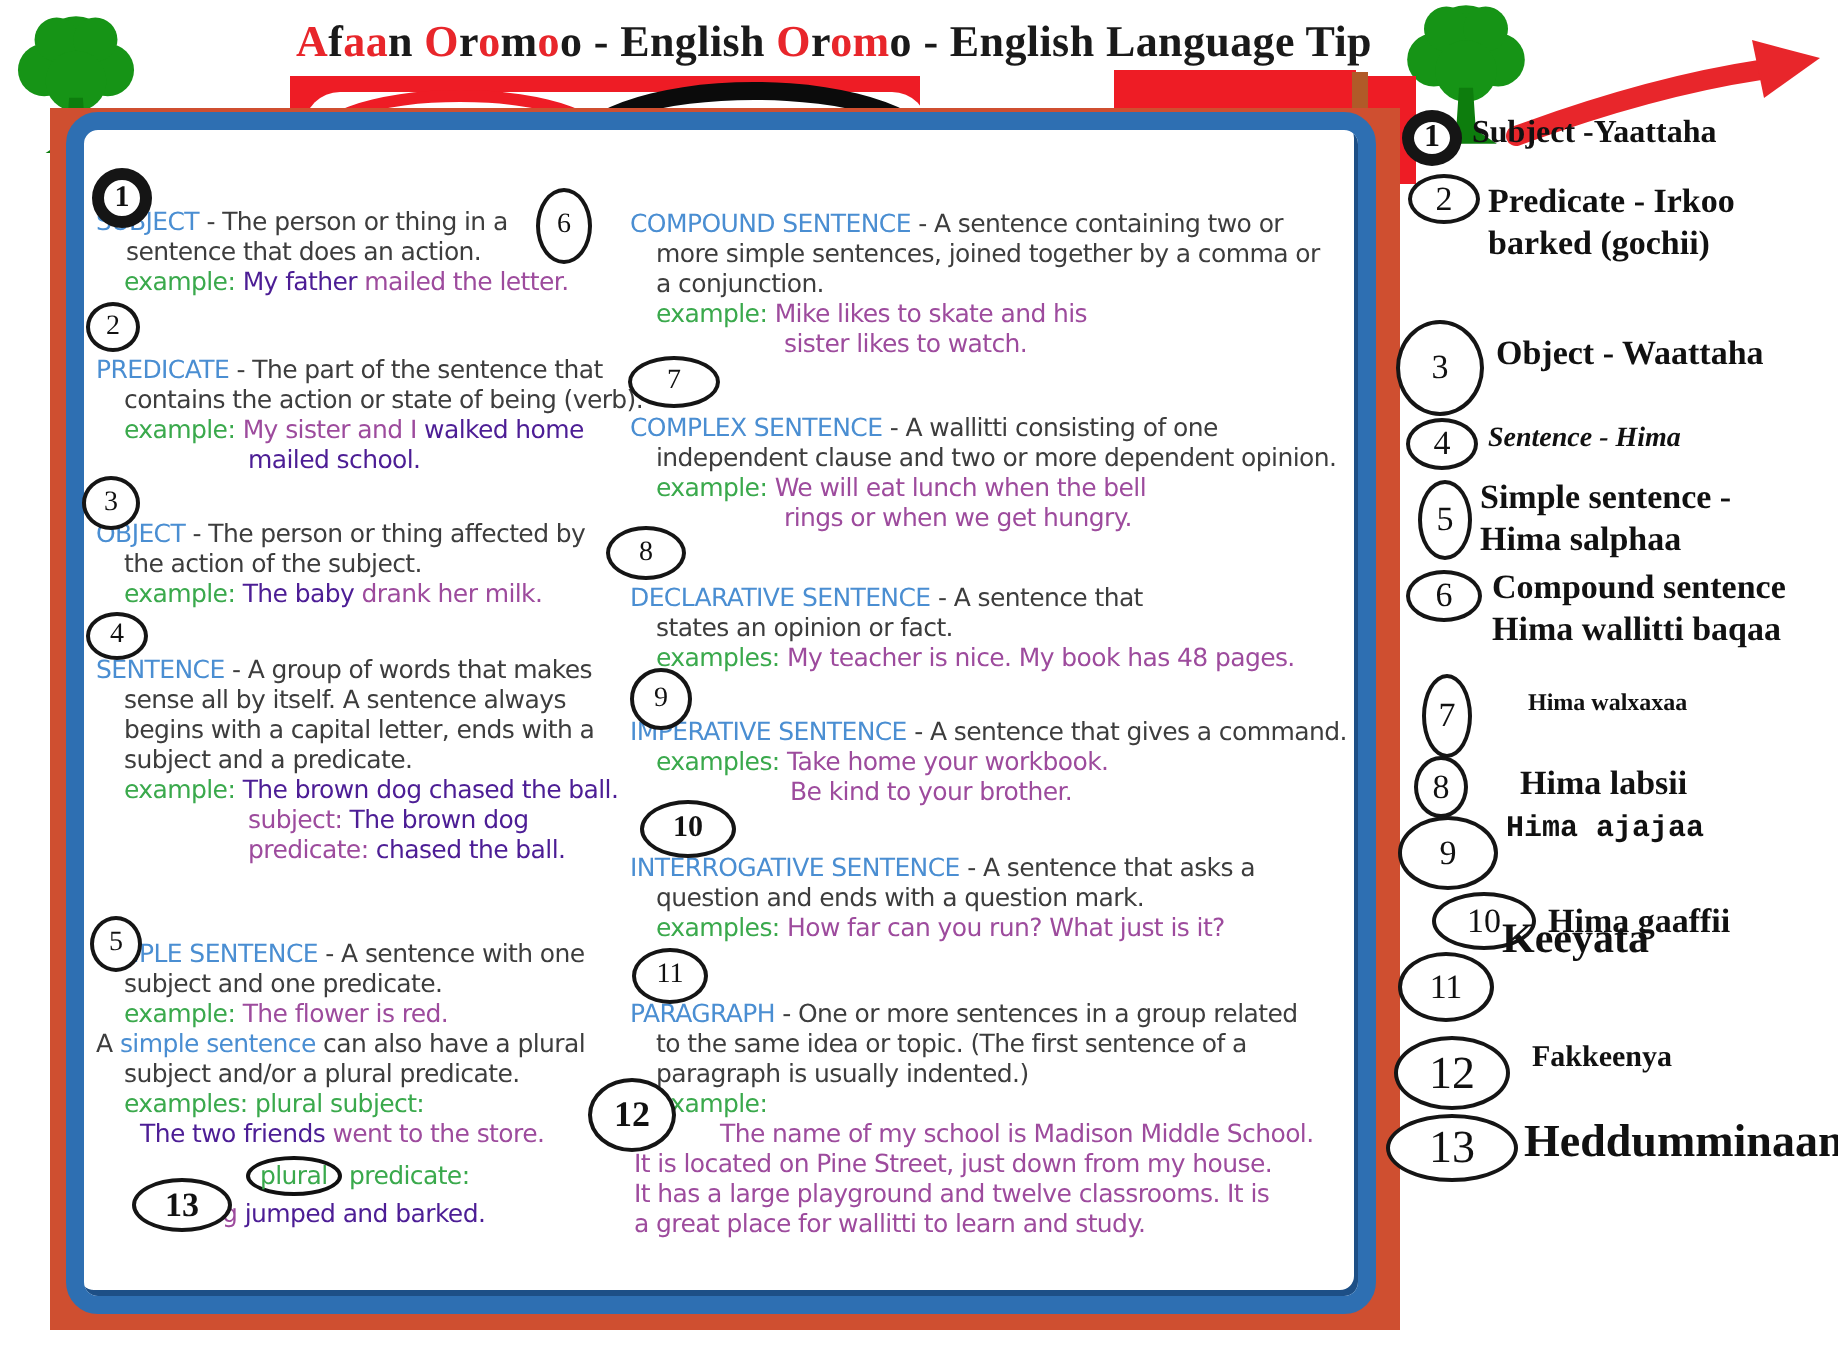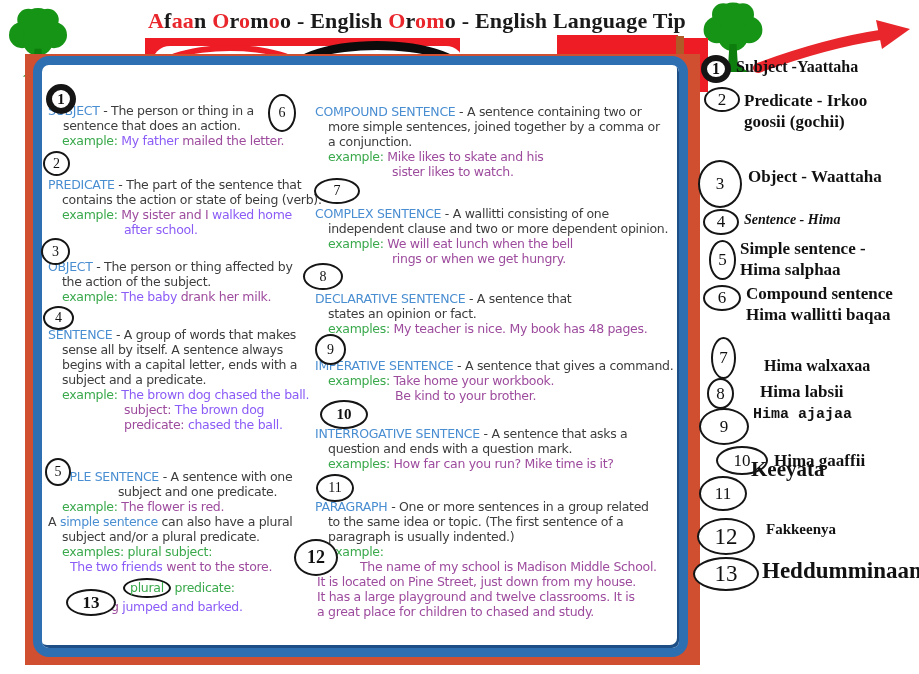--- a/index.html
+++ b/index.html
@@ -32,21 +32,21 @@
               box-shadow:inset -2px -3px 0 #1d4f86;}
 
   
   .gcol{position:absolute;font-size:12.5px;line-height:15px;letter-spacing:-0.3px;color:#3d3d3d;}
   #col-left{left:48px;top:92px;width:285px;}
   #col-right{left:315px;top:92px;width:365px;}
   .gline{white-space:nowrap;}
   .c-blue{color:#4a8ed2;}
   .c-body{color:#3d3d3d;}
   .c-green{color:#3aa94c;}
-  .c-red{color:#8b5cf6;}
+  .c-red{color:#4c1d95;}
   .c-purple{color:#9d4b9d;}
   .seg-oval{border:2px solid #111;border-radius:50%;padding:0 5px 1px 5px;}
 
   
   .badge{position:absolute;border:2px solid #151515;border-radius:50%;background:#ffffff;
          display:flex;align-items:center;justify-content:center;color:#111;
          font-family:"Liberation Serif",serif;box-sizing:border-box;}
   .badge.thick{border-width:6px;font-weight:bold;}
   .badge.bold{font-weight:bold;}
 
@@ -109,39 +109,39 @@
 <div id="col-left" class="gcol">
     <div style="margin-top: 11px;">
       <div class="gline" style="padding-left: 0px;"><span class="c-blue">SUBJECT</span><span class="c-body"> - The person or thing in a</span></div>
       <div class="gline" style="padding-left: 15px;"><span class="c-body">sentence that does an action.</span></div>
       <div class="gline" style="padding-left: 14px;"><span class="c-green">example:</span><span class="c-body">  </span><span class="c-red">My father </span><span class="c-purple">mailed the letter.</span></div>
     </div>
     <div style="margin-top: 29px;">
       <div class="gline" style="padding-left: 0px;"><span class="c-blue">PREDICATE</span><span class="c-body"> - The part of the sentence that</span></div>
       <div class="gline" style="padding-left: 14px;"><span class="c-body">contains the action or state of being (verb).</span></div>
       <div class="gline" style="padding-left: 14px;"><span class="c-green">example:</span><span class="c-body">  </span><span class="c-purple">My sister and I </span><span class="c-red">walked home</span></div>
-      <div class="gline" style="padding-left: 76px;"><span class="c-red">after school.</span></div>
+      <div class="gline" style="padding-left: 76px;"><span class="c-red">mailed school.</span></div>
     </div>
     <div style="margin-top: 22px;">
       <div class="gline" style="padding-left: 0px;"><span class="c-blue">OBJECT</span><span class="c-body"> - The person or thing affected by</span></div>
       <div class="gline" style="padding-left: 14px;"><span class="c-body">the action of the subject.</span></div>
       <div class="gline" style="padding-left: 14px;"><span class="c-green">example:</span><span class="c-body">  </span><span class="c-red">The baby </span><span class="c-purple">drank her milk.</span></div>
     </div>
     <div style="margin-top: 23px;">
       <div class="gline" style="padding-left: 0px;"><span class="c-blue">SENTENCE</span><span class="c-body"> - A group of words that makes</span></div>
       <div class="gline" style="padding-left: 14px;"><span class="c-body">sense all by itself. A sentence always</span></div>
       <div class="gline" style="padding-left: 14px;"><span class="c-body">begins with a capital letter, ends with a</span></div>
       <div class="gline" style="padding-left: 14px;"><span class="c-body">subject and a predicate.</span></div>
       <div class="gline" style="padding-left: 14px;"><span class="c-green">example:</span><span class="c-body">  </span><span class="c-red">The brown dog chased the ball.</span></div>
       <div class="gline" style="padding-left: 76px;"><span class="c-purple">subject: </span><span class="c-red">The brown dog</span></div>
       <div class="gline" style="padding-left: 76px;"><span class="c-purple">predicate:  </span><span class="c-red">chased the ball.</span></div>
     </div>
     <div style="margin-top: 37px;">
       <div class="gline" style="padding-left: 0px;"><span class="c-blue">SIMPLE SENTENCE</span><span class="c-body"> - A sentence with one</span></div>
-      <div class="gline" style="padding-left: 14px; text-align: center;"><span class="c-body">subject and one predicate.</span></div>
+      <div class="gline" style="padding-left: 14px;"><span class="c-body">subject and one predicate.</span></div>
       <div class="gline" style="padding-left: 14px;"><span class="c-green">example:</span><span class="c-body">   </span><span class="c-purple">The flower is red.</span></div>
       <div class="gline" style="padding-left: 0px;"><span class="c-body">A </span><span class="c-blue">simple sentence</span><span class="c-body"> can also have a plural</span></div>
       <div class="gline" style="padding-left: 14px;"><span class="c-body">subject and/or a plural predicate.</span></div>
       <div class="gline" style="padding-left: 14px;"><span class="c-green">examples:  plural subject:</span></div>
       <div class="gline" style="padding-left: 22px;"><span class="c-red">The two friends </span><span class="c-purple">went to the store.</span></div>
       <div class="gline" style="padding-left: 75px; padding-top: 6px;"><span class="c-green seg-oval">plural</span><span class="c-body"> </span><span class="c-green">predicate:</span></div>
       <div class="gline" style="padding-left: 22px; padding-top: 4px;"><span class="c-purple">The dog </span><span class="c-red">jumped and barked.</span></div>
     </div>
   </div>
 <div id="col-right" class="gcol">
@@ -164,31 +164,31 @@
       <div class="gline" style="padding-left: 13px;"><span class="c-green">examples:</span><span class="c-body"> </span><span class="c-purple">My teacher is nice.</span><span class="c-body">      </span><span class="c-purple">My book has 48 pages.</span></div>
     </div>
     <div style="margin-top: 22px;">
       <div class="gline" style="padding-left: 0px;"><span class="c-blue">IMPERATIVE SENTENCE</span><span class="c-body"> - A sentence that gives a command.</span></div>
       <div class="gline" style="padding-left: 13px;"><span class="c-green">examples:</span><span class="c-body"> </span><span class="c-purple">Take home your workbook.</span></div>
       <div class="gline" style="padding-left: 80px;"><span class="c-purple">Be kind to your brother.</span></div>
     </div>
     <div style="margin-top: 23px;">
       <div class="gline" style="padding-left: 0px;"><span class="c-blue">INTERROGATIVE SENTENCE</span><span class="c-body"> - A sentence that asks a</span></div>
       <div class="gline" style="padding-left: 13px;"><span class="c-body">question and ends with a question mark.</span></div>
-      <div class="gline" style="padding-left: 13px;"><span class="c-green">examples:</span><span class="c-body"> </span><span class="c-purple">How far can you run?</span><span class="c-body">       </span><span class="c-purple">Mike time is it?</span></div>
+      <div class="gline" style="padding-left: 13px;"><span class="c-green">examples:</span><span class="c-body"> </span><span class="c-purple">How far can you run?</span><span class="c-body">       </span><span class="c-purple">What just is it?</span></div>
     </div>
     <div style="margin-top: 28px;">
       <div class="gline" style="padding-left: 0px;"><span class="c-blue">PARAGRAPH</span><span class="c-body"> - One or more sentences in a group related</span></div>
       <div class="gline" style="padding-left: 13px;"><span class="c-body">to the same idea or topic. (The first sentence of a</span></div>
       <div class="gline" style="padding-left: 13px;"><span class="c-body">paragraph is usually indented.)</span></div>
       <div class="gline" style="padding-left: 13px;"><span class="c-green">example:</span></div>
       <div class="gline" style="padding-left: 45px;"><span class="c-purple">The name of my school is Madison Middle School.</span></div>
       <div class="gline" style="padding-left: 2px;"><span class="c-purple">It is located on Pine Street, just down from my house.</span></div>
       <div class="gline" style="padding-left: 2px;"><span class="c-purple">It has a large playground and twelve classrooms. It is</span></div>
-      <div class="gline" style="padding-left: 2px;"><span class="c-purple">a great place for children to chased and study.</span></div>
+      <div class="gline" style="padding-left: 2px;"><span class="c-purple">a great place for wallitti to learn and study.</span></div>
     </div>
   </div>
 <div id="badges-layer">
     <div class="badge thick" style="left: 46px; top: 84px; width: 30px; height: 30px; font-size: 15px;">1</div>
     <div class="badge" style="left: 43px; top: 151px; width: 27px; height: 25px; font-size: 14px;">2</div>
     <div class="badge" style="left: 41px; top: 238px; width: 29px; height: 27px; font-size: 14px;">3</div>
     <div class="badge" style="left: 43px; top: 306px; width: 31px; height: 24px; font-size: 14px;">4</div>
     <div class="badge" style="left: 45px; top: 458px; width: 26px; height: 28px; font-size: 14px;">5</div>
     <div class="badge bold" style="left: 66px; top: 589px; width: 50px; height: 27px; font-size: 17px;">13</div>
     <div class="badge" style="left: 268px; top: 94px; width: 28px; height: 38px; font-size: 14px;">6</div>
@@ -201,42 +201,42 @@
   </div>
 
 <div id="sidebar">
     <div class="badge thick" style="left: 701px; top: 55px; width: 30px; height: 28px; font-size: 16px;">1</div>
     <div class="side-text" style="left: 736px; top: 57px; font-size: 16px;">
       <div>Subject -Yaattaha</div>
     </div>
     <div class="badge" style="left: 704px; top: 87px; width: 36px; height: 25px; font-size: 17px;">2</div>
     <div class="side-text" style="left: 744px; top: 90px; font-size: 17px;">
       <div>Predicate - Irkoo</div>
-      <div>goosii (gochii)</div>
+      <div>barked (gochii)</div>
     </div>
     <div class="badge" style="left: 698px; top: 160px; width: 44px; height: 48px; font-size: 17px;">3</div>
     <div class="side-text" style="left: 748px; top: 166px; font-size: 17px;">
       <div>Object -  Waattaha</div>
     </div>
     <div class="badge" style="left: 703px; top: 209px; width: 36px; height: 26px; font-size: 17px;">4</div>
     <div class="side-text" style="left: 744px; top: 211px; font-size: 14px; font-style: italic;">
       <div>Sentence - Hima</div>
     </div>
     <div class="badge" style="left: 709px; top: 240px; width: 27px; height: 40px; font-size: 17px;">5</div>
     <div class="side-text" style="left: 740px; top: 238px; font-size: 17px;">
       <div>Simple sentence -</div>
       <div>Hima salphaa</div>
     </div>
     <div class="badge" style="left: 703px; top: 285px; width: 38px; height: 26px; font-size: 17px;">6</div>
     <div class="side-text" style="left: 746px; top: 283px; font-size: 17px;">
       <div>Compound sentence</div>
       <div>Hima  wallitti baqaa</div>
     </div>
     <div class="badge" style="left: 711px; top: 337px; width: 25px; height: 42px; font-size: 17px;">7</div>
-    <div class="side-text" style="left: 764px; top: 356px; font-size: 16px;">
+    <div class="side-text" style="left: 764px; top: 344px; font-size: 12px;">
       <div>Hima walxaxaa</div>
     </div>
     <div class="badge" style="left: 707px; top: 378px; width: 27px; height: 31px; font-size: 17px;">8</div>
     <div class="side-text" style="left: 760px; top: 381px; font-size: 17px;">
       <div>Hima labsii</div>
     </div>
     <div class="badge" style="left: 699px; top: 408px; width: 50px; height: 37px; font-size: 17px;">9</div>
     <div class="side-text" style="left: 753px; top: 406px; font-size: 15px; font-family: Liberation Mono, monospace;">
       <div>Hima ajajaa</div>
     </div>

